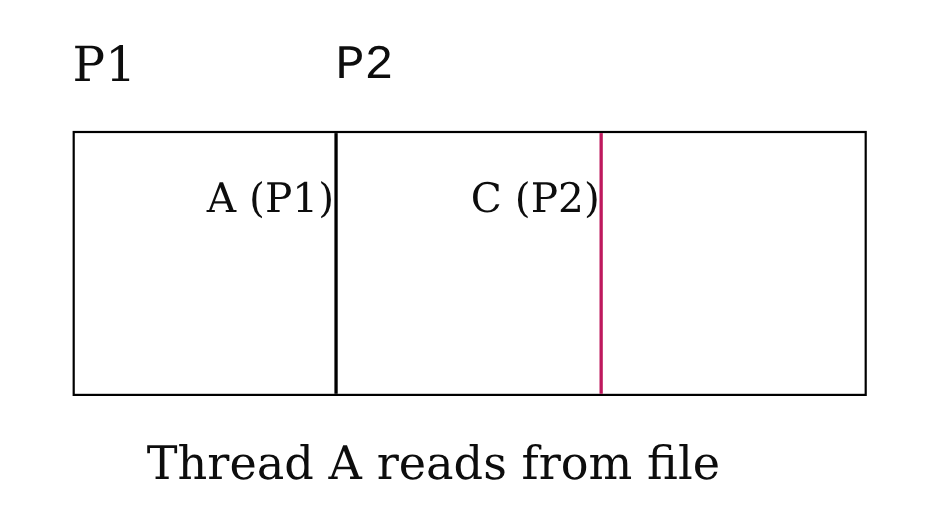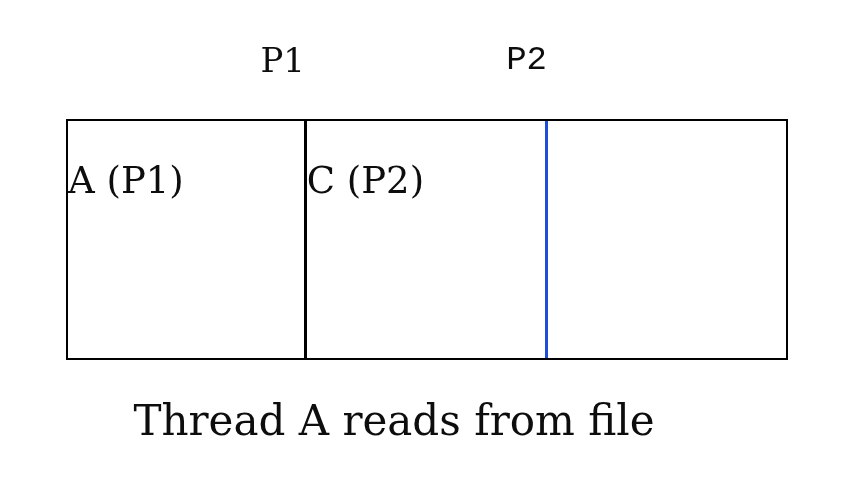--- a/index.html
+++ b/index.html
@@ -21,46 +21,46 @@
     top: 32px;
     left: 0;
     width: 854px;
     height: 56px;
   }
   .hdr {
     position: absolute;
     top: 0;
     height: 56px;
     line-height: 56px;
-    font-size: 34px;
-    text-align: right;
+    font-size: 44px;
+    text-align: left;
     white-space: nowrap;
   }
   .hdr1 { left: 66px;  width: 239px; }
   .hdr2 { left: 305px; width: 242px; font-family: Liberation Mono, monospace; }
   .hdr3 { left: 547px; width: 241px; }
 
   .queue-table {
     position: absolute;
     left: 66px;
     top: 119px;
     width: 722px;
     height: 241px;
     border: 2px solid #000000;
     box-sizing: border-box;
     display: flex;
     background: #ffffff;
   }
   .cell {
     box-sizing: border-box;
     padding-top: 32px;
-    text-align: left;
+    text-align: right;
   }
   .cell-1 { flex: 239 0 0; border-right: 3px solid #000000; }
-  .cell-2 { flex: 242 0 0; border-right: 3px solid #1d4ed8; }
+  .cell-2 { flex: 242 0 0; border-right: 3px solid #be185d; }
   .cell-3 { flex: 241 0 0; }
   .thread-item {
     font-size: 37px;
     line-height: 56px;
     white-space: nowrap;
   }
   .caption {
     position: absolute;
     left: 0;
     top: 393px;

